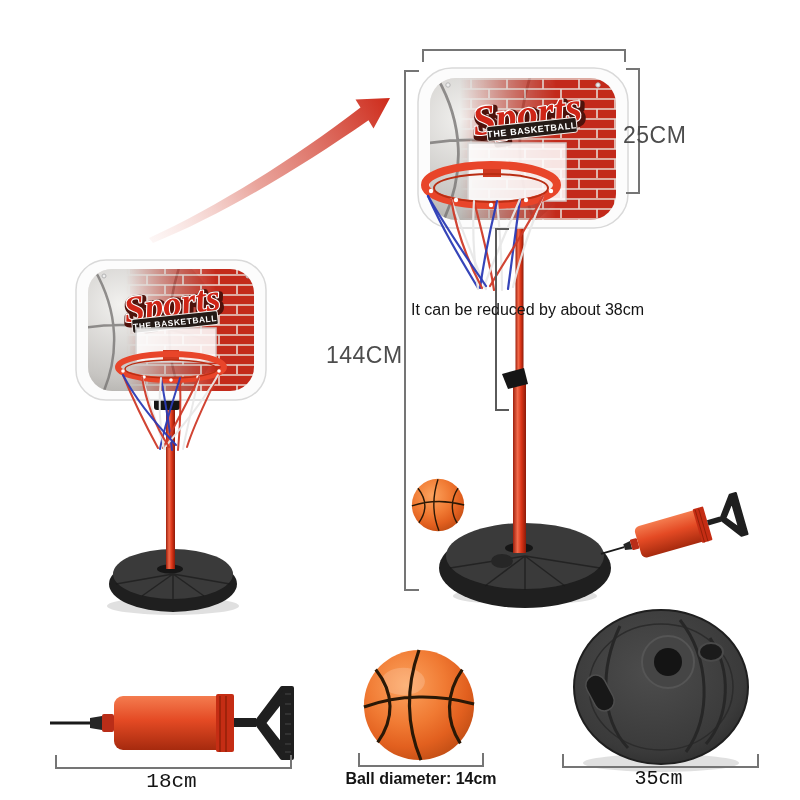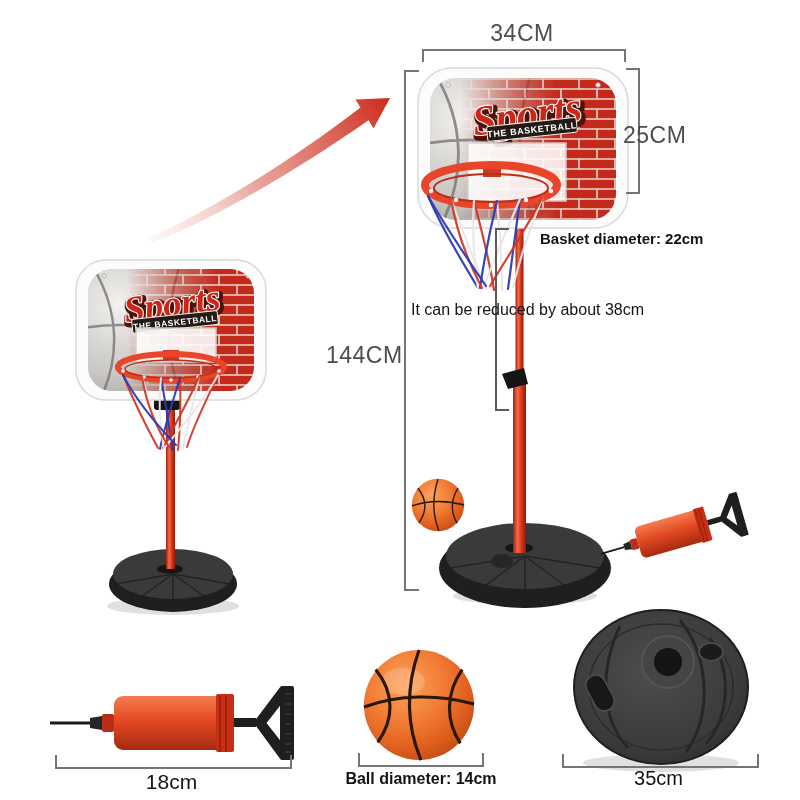--- a/index.html
+++ b/index.html
@@ -10,21 +10,21 @@
   
   .meas{position:absolute;border:0 solid #757575}
   .bracket-down {border-top-width:2px;border-left-width:2px;border-right-width:2px}
   .bracket-up   {border-bottom-width:2px;border-left-width:2px;border-right-width:2px}
   .bracket-right{border-left-width:2px;border-top-width:2px;border-bottom-width:2px}
   .bracket-left {border-right-width:2px;border-top-width:2px;border-bottom-width:2px}
   .thin{border-color:#5a5a5a}
   
   .dim{position:absolute;color:#4d4d4d;font-size:23px;letter-spacing:.5px;white-space:nowrap}
   .note{position:absolute;color:#141414;white-space:nowrap}
-  .serif{font-family:Liberation Sans, sans-serif}
+  .serif{font-family:Liberation Mono, monospace}
   .ctr{text-align:center}
   .rt{text-align:right}
   .logo-outline{font-family:"Liberation Serif",serif;font-style:italic;font-weight:bold;
                 fill:#4e120b;stroke:#4e120b;stroke-width:7;stroke-linejoin:round}
   .logo-fill{font-family:"Liberation Serif",serif;font-style:italic;font-weight:bold;
              fill:#cf2517;stroke:#ffffff;stroke-width:2.2;paint-order:stroke;stroke-linejoin:round}
   .banner-txt{font-family:"Liberation Sans",sans-serif;font-weight:bold;fill:#ffffff;letter-spacing:.6px}
   .net path{fill:none;stroke-linecap:round;opacity:.95}
 </style>
 </head>
@@ -305,22 +305,20 @@
   </svg>
 
   <div class="meas bracket-down" style="left:422px;top:49px;width:200px;height:11px"></div>
   <div class="meas bracket-left" style="left:626px;top:68px;width:12px;height:122px"></div>
   <div class="meas bracket-right" style="left:404px;top:70px;width:13px;height:517px"></div>
   <div class="meas bracket-right thin" style="left:495px;top:228px;width:12px;height:179px"></div>
   <div class="meas bracket-up" style="left:55px;top:755px;width:233px;height:12px"></div>
   <div class="meas bracket-up" style="left:358px;top:753px;width:122px;height:12px"></div>
   <div class="meas bracket-up" style="left:562px;top:754px;width:193px;height:12px"></div>
 
-  <div class="dim ctr" style="left:422px;top:20px;width:200px">34CM</div>
   <div class="dim" style="left:623px;top:122px">25CM</div>
   <div class="dim rt" style="left:326px;top:342px;width:72px">144CM</div>
-  <div class="note" style="left:540px;top:230px;font-size:15px;font-weight:600">Basket diameter: 22cm</div>
   <div class="note" style="left:411px;top:301px;font-size:16px">It can be reduced by about 38cm</div>
   <div class="note serif ctr" style="left:55px;top:770px;width:233px;font-size:21px">18cm</div>
   <div class="note ctr" style="left:331px;top:770px;width:180px;font-size:16px;font-weight:600">Ball diameter: 14cm</div>
   <div class="note serif ctr" style="left:562px;top:767px;width:193px;font-size:20px">35cm</div>
 
 </div>
 
 </body></html>

